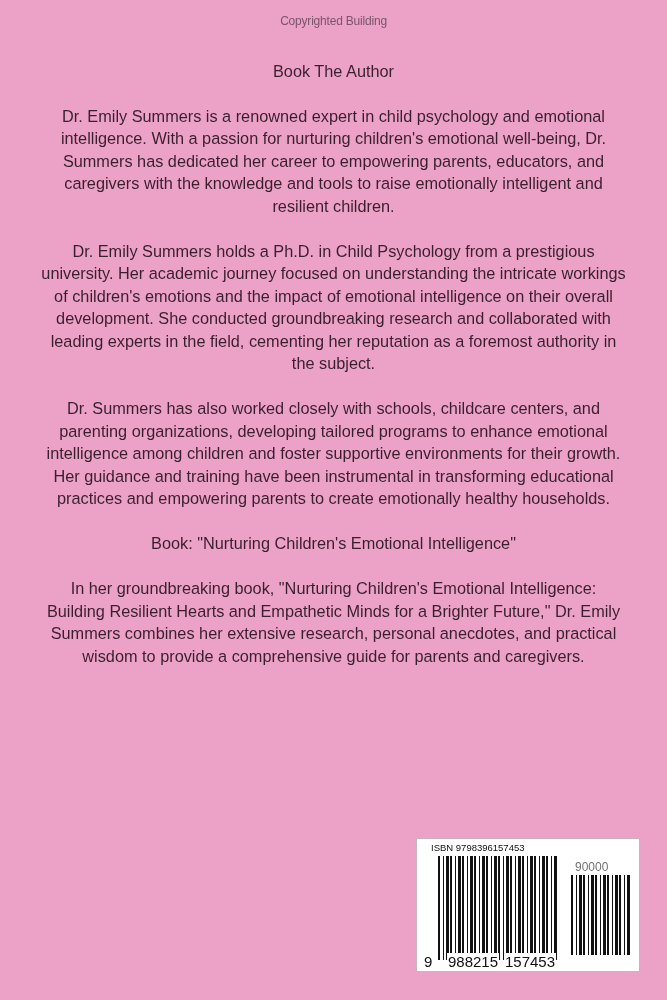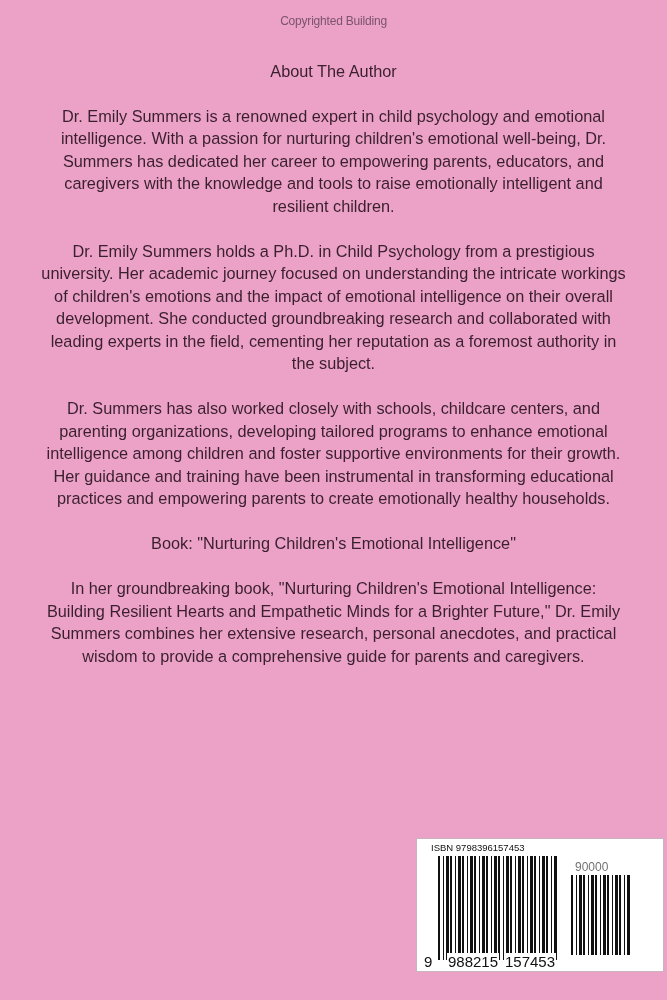--- a/index.html
+++ b/index.html
@@ -16,21 +16,21 @@
     letter-spacing: -0.2px;
   }
   .content {
     position: absolute; top: 60px; left: 40px; width: 587px;
     text-align: center; font-size: 16.3px; line-height: 22.5px;
   }
   .heading { margin: 0 0 22px 0; }
   .para { margin: 0 0 22.5px 0; }
   .barcode-box {
     position: absolute; left: 416px; top: 838px;
-    width: 248px; height: 134px;
+    width: 224px; height: 134px;
     background: #ffffff; border: 1px solid #c8b4be;
     box-sizing: border-box;
   }
   .isbn-label {
     position: absolute; left: 14px; top: 3px;
     font-size: 9.5px; color: #111;
   }
   .addon-code {
     position: absolute; left: 158px; top: 21px;
     font-size: 12px; color: #737373;
@@ -39,21 +39,21 @@
   .bars-addon { position: absolute; left: 154px; top: 36px; height: 80px; width: 60px; display: flex; }
   .bar { height: 100%; }
   .digits { position: absolute; top: 114px; font-size: 15px; color: #111; background:#fff; padding: 0 1px; }
 </style>
 </head>
 <body>
 
 <div class="copyright">Copyrighted Building</div>
 
 <div class="content">
-  <p class="heading">About The Author</p>
+  <p class="heading">Book The Author</p>
   <p class="para">Dr. Emily Summers is a renowned expert in child psychology and emotional intelligence. With a passion for nurturing children's emotional well-being, Dr. Summers has dedicated her career to empowering parents, educators, and caregivers with the knowledge and tools to raise emotionally intelligent and resilient children.</p>
   <p class="para">Dr. Emily Summers holds a Ph.D. in Child Psychology from a prestigious university. Her academic journey focused on understanding the intricate workings of children's emotions and the impact of emotional intelligence on their overall development. She conducted groundbreaking research and collaborated with leading experts in the field, cementing her reputation as a foremost authority in the subject.</p>
   <p class="para">Dr. Summers has also worked closely with schools, childcare centers, and parenting organizations, developing tailored programs to enhance emotional intelligence among children and foster supportive environments for their growth. Her guidance and training have been instrumental in transforming educational practices and empowering parents to create emotionally healthy households.</p>
   <p class="para">Book: "Nurturing Children's Emotional Intelligence"</p>
   <p class="para">In her groundbreaking book, "Nurturing Children's Emotional Intelligence: Building Resilient Hearts and Empathetic Minds for a Brighter Future," Dr. Emily Summers combines her extensive research, personal anecdotes, and practical wisdom to provide a comprehensive guide for parents and caregivers.</p>
 </div>
 
 <div class="barcode-box">
   <div class="isbn-label">ISBN 9798396157453</div>
   <div class="bars-main" id="bars-main">

